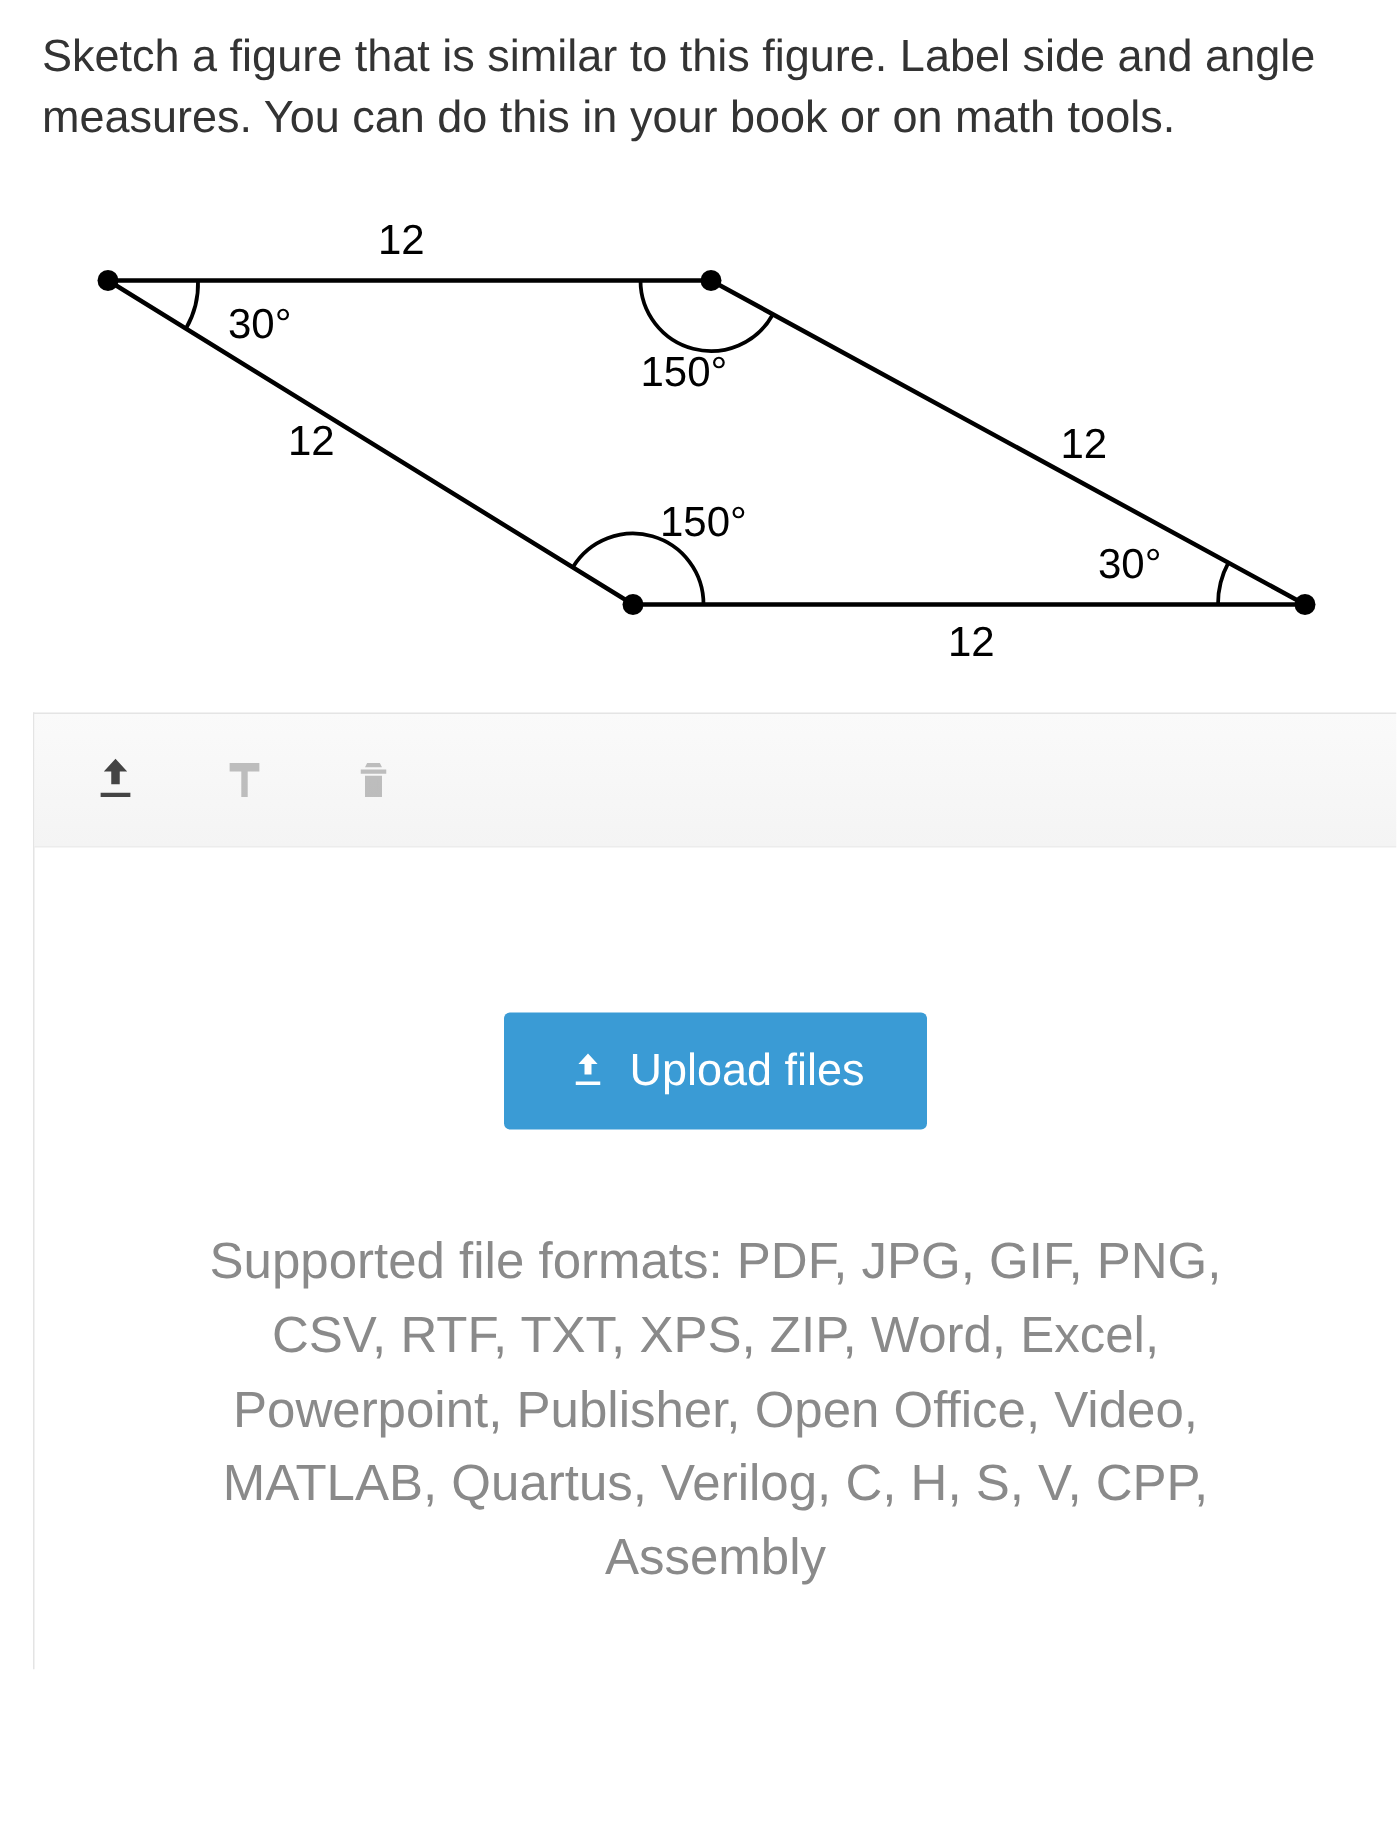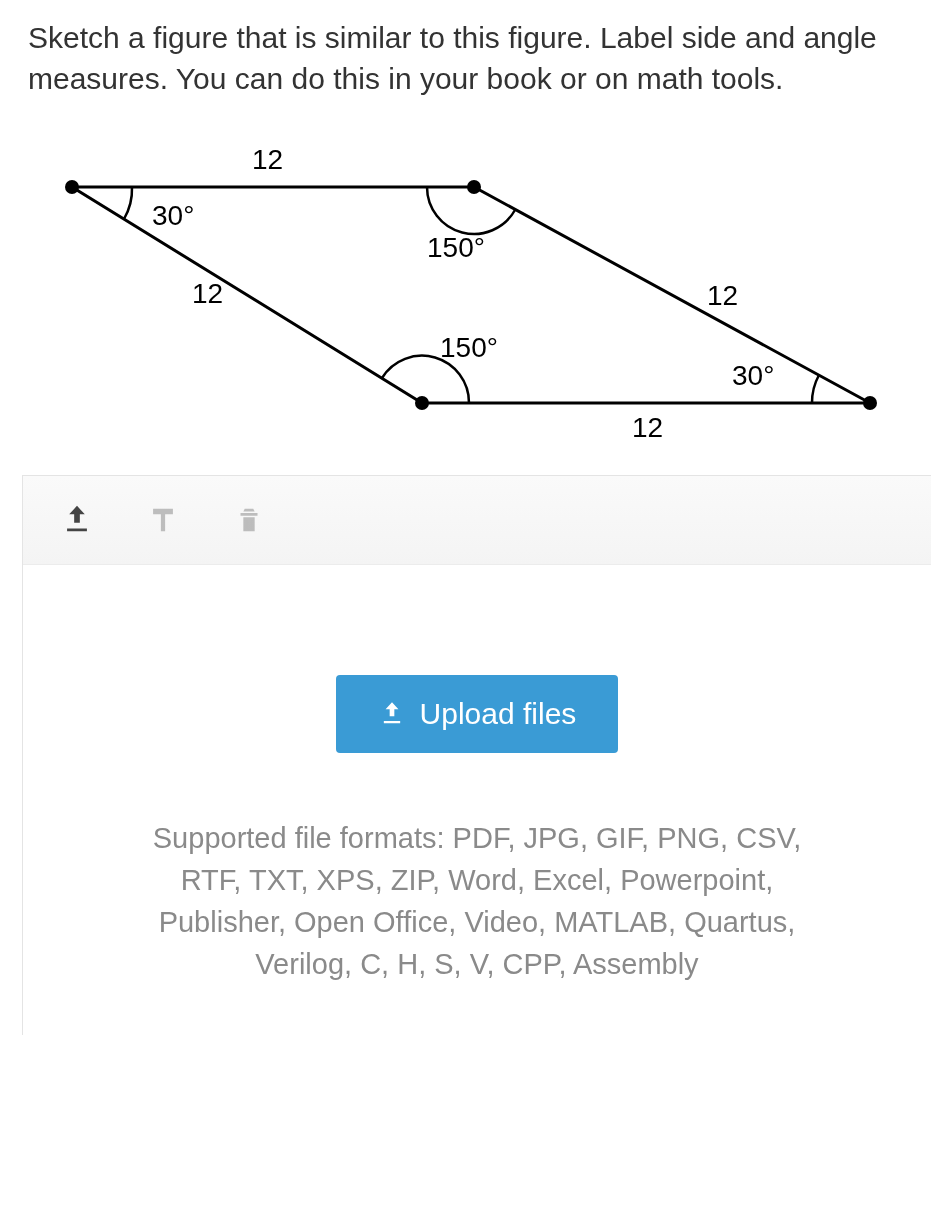--- a/index.html
+++ b/index.html
@@ -57,21 +57,21 @@
     color:#fff;
     font-size:30px;
     padding: 22px 42px;
     border:none; border-radius:4px;
     cursor:pointer;
   }
   .upload-btn svg { width:28px; height:28px; }
   .formats {
     margin-top: 64px;
     color:#8a8a8a;
-    font-size:29px;
+    font-size:34px;
     line-height:1.45;
     padding: 0 60px;
   }
 
   
   .geo-label { font-size:28px; fill:#000; }
 </style>
 </head>
 <body>
 

